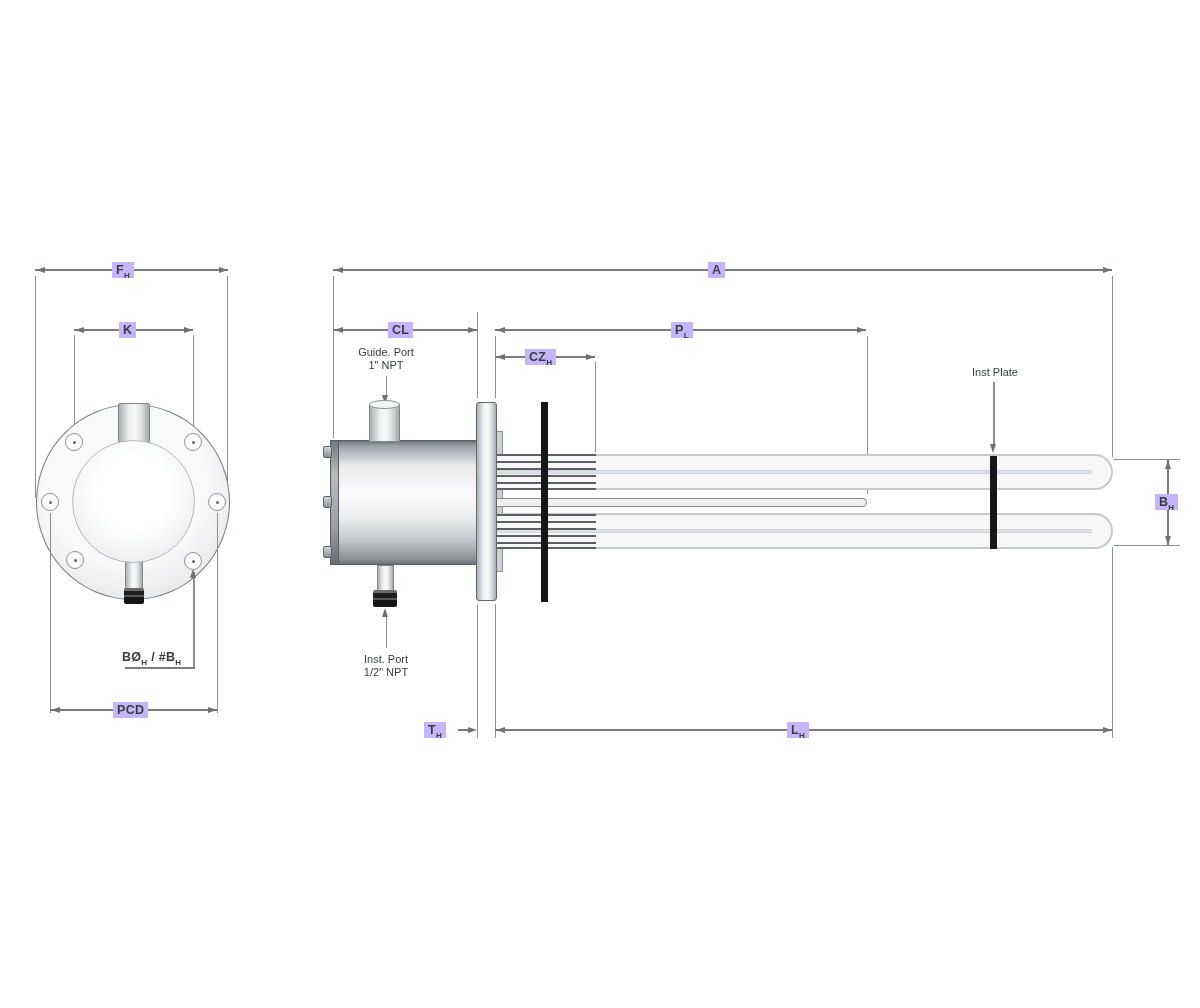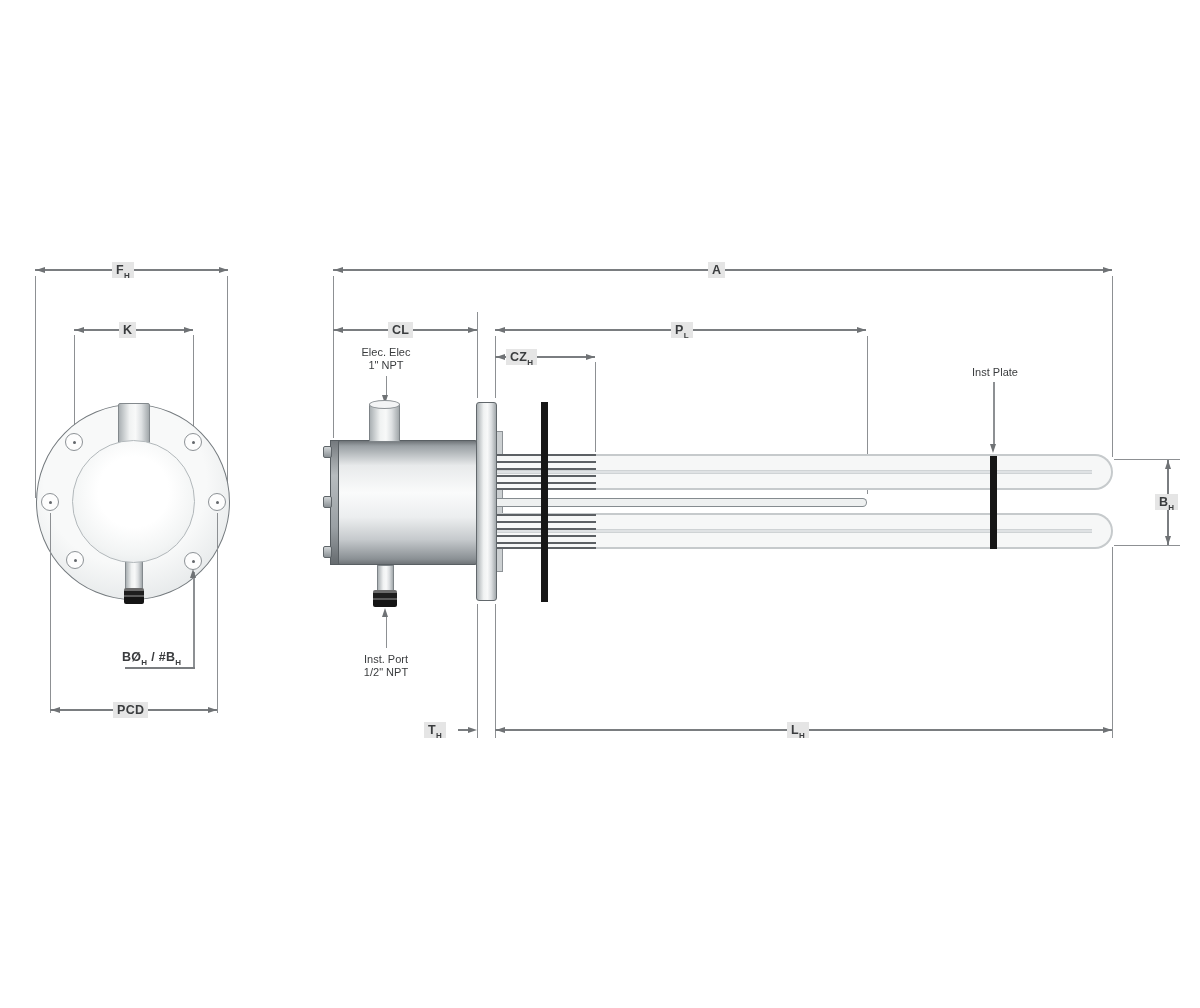--- a/index.html
+++ b/index.html
@@ -5,21 +5,21 @@
   html,body{margin:0;padding:0;background:#ffffff;}
   #canvas{position:relative;width:1200px;height:1008px;background:#ffffff;overflow:hidden;
           font-family:"Liberation Sans",sans-serif;}
   .dline{position:absolute;background:#7a7d80;}
   .ext{position:absolute;background:#8d9093;}
   .arr{position:absolute;width:0;height:0;}
   .arr-l{border-top:3.5px solid transparent;border-bottom:3.5px solid transparent;border-right:9px solid #6f7275;}
   .arr-r{border-top:3.5px solid transparent;border-bottom:3.5px solid transparent;border-left:9px solid #6f7275;}
   .arr-u{border-left:3.5px solid transparent;border-right:3.5px solid transparent;border-bottom:9px solid #6f7275;}
   .arr-d{border-left:3.5px solid transparent;border-right:3.5px solid transparent;border-top:9px solid #6f7275;}
-  .dim-label{position:absolute;background:#e5e5e5;color:#3a3c3e;font-size:12.5px;font-weight:600;
+  .dim-label{position:absolute;background:#c4b5fd;color:#3a3c3e;font-size:12.5px;font-weight:600;
              text-align:center;padding:0 4px;line-height:16px;z-index:30;letter-spacing:0.3px;}
   .dim-label sub{font-size:8px;font-weight:600;line-height:0;}
   .lbl{position:absolute;color:#3a3c3e;font-size:11px;font-weight:400;text-align:center;line-height:13px;z-index:30;}
   .hole{position:absolute;width:18px;height:18px;border-radius:50%;background:#fdfdfd;
         border:1.5px solid #8d9296;box-sizing:border-box;}
   .hole .dot{position:absolute;left:6.5px;top:6.5px;width:3px;height:3px;border-radius:50%;background:#63676b;}
   .coldline{position:absolute;left:497px;width:99px;height:1.6px;background:#5c6064;z-index:12;}
   .metal-v{background:linear-gradient(180deg,#6f7478 0%,#9aa0a4 4%,#e8eaeb 20%,#fafbfb 42%,#eceeef 62%,#c6cacd 80%,#8a9094 96%,#6f7478 100%);}
   .metal-h{background:linear-gradient(90deg,#aab0b3 0%,#f0f2f2 35%,#f8f9f9 55%,#dde0e2 75%,#a2a8ab 100%);}
 </style>
@@ -123,27 +123,27 @@
   <div class="dim-label" style="left:671px;top:322px;">
     <span>P</span><sub>L</sub>
   </div>
   <div class="ext" style="left:494.5px;top:336px;width:1.4px;height:62px;"></div>
   <div class="ext" style="left:494.5px;top:604px;width:1.4px;height:134px;"></div>
   <div class="ext" style="left:866.5px;top:336px;width:1.4px;height:158px;"></div>
 
   <div class="dline" style="left:495px;top:356px;width:100px;height:1.6px;"></div>
   <div class="arr arr-l" style="left:496px;top:353.5px;"></div>
   <div class="arr arr-r" style="left:586px;top:353.5px;"></div>
-  <div class="dim-label" style="left:506px;top:349px;">
+  <div class="dim-label" style="left:525px;top:349px;">
     <span>CZ</span><sub>H</sub>
   </div>
   <div class="ext" style="left:594.5px;top:362px;width:1.4px;height:90px;"></div>
 
   <div class="lbl" style="left:346px;top:346px;width:80px;">
-    <div>Elec. Elec</div>
+    <div>Guide. Port</div>
     <div>1" NPT</div>
   </div>
   <div class="ext" style="left:385.5px;top:376px;width:1.5px;height:22px;"></div>
   <div class="arr arr-d" style="left:382px;top:395px;"></div>
 
   <div style="position:absolute;left:330px;top:440px;width:10px;height:125px;
        background:linear-gradient(180deg,#74797d,#b7bcbf 28%,#9aa0a4 70%,#666b6f);border:1px solid #565c60;box-sizing:border-box;"></div>
   <div style="position:absolute;left:323px;top:446px;width:9px;height:12px;border-radius:2px;
        background:linear-gradient(180deg,#d2d6d8,#8b9195);border:1px solid #5f6569;box-sizing:border-box;"></div>
   <div style="position:absolute;left:323px;top:496px;width:9px;height:12px;border-radius:2px;

